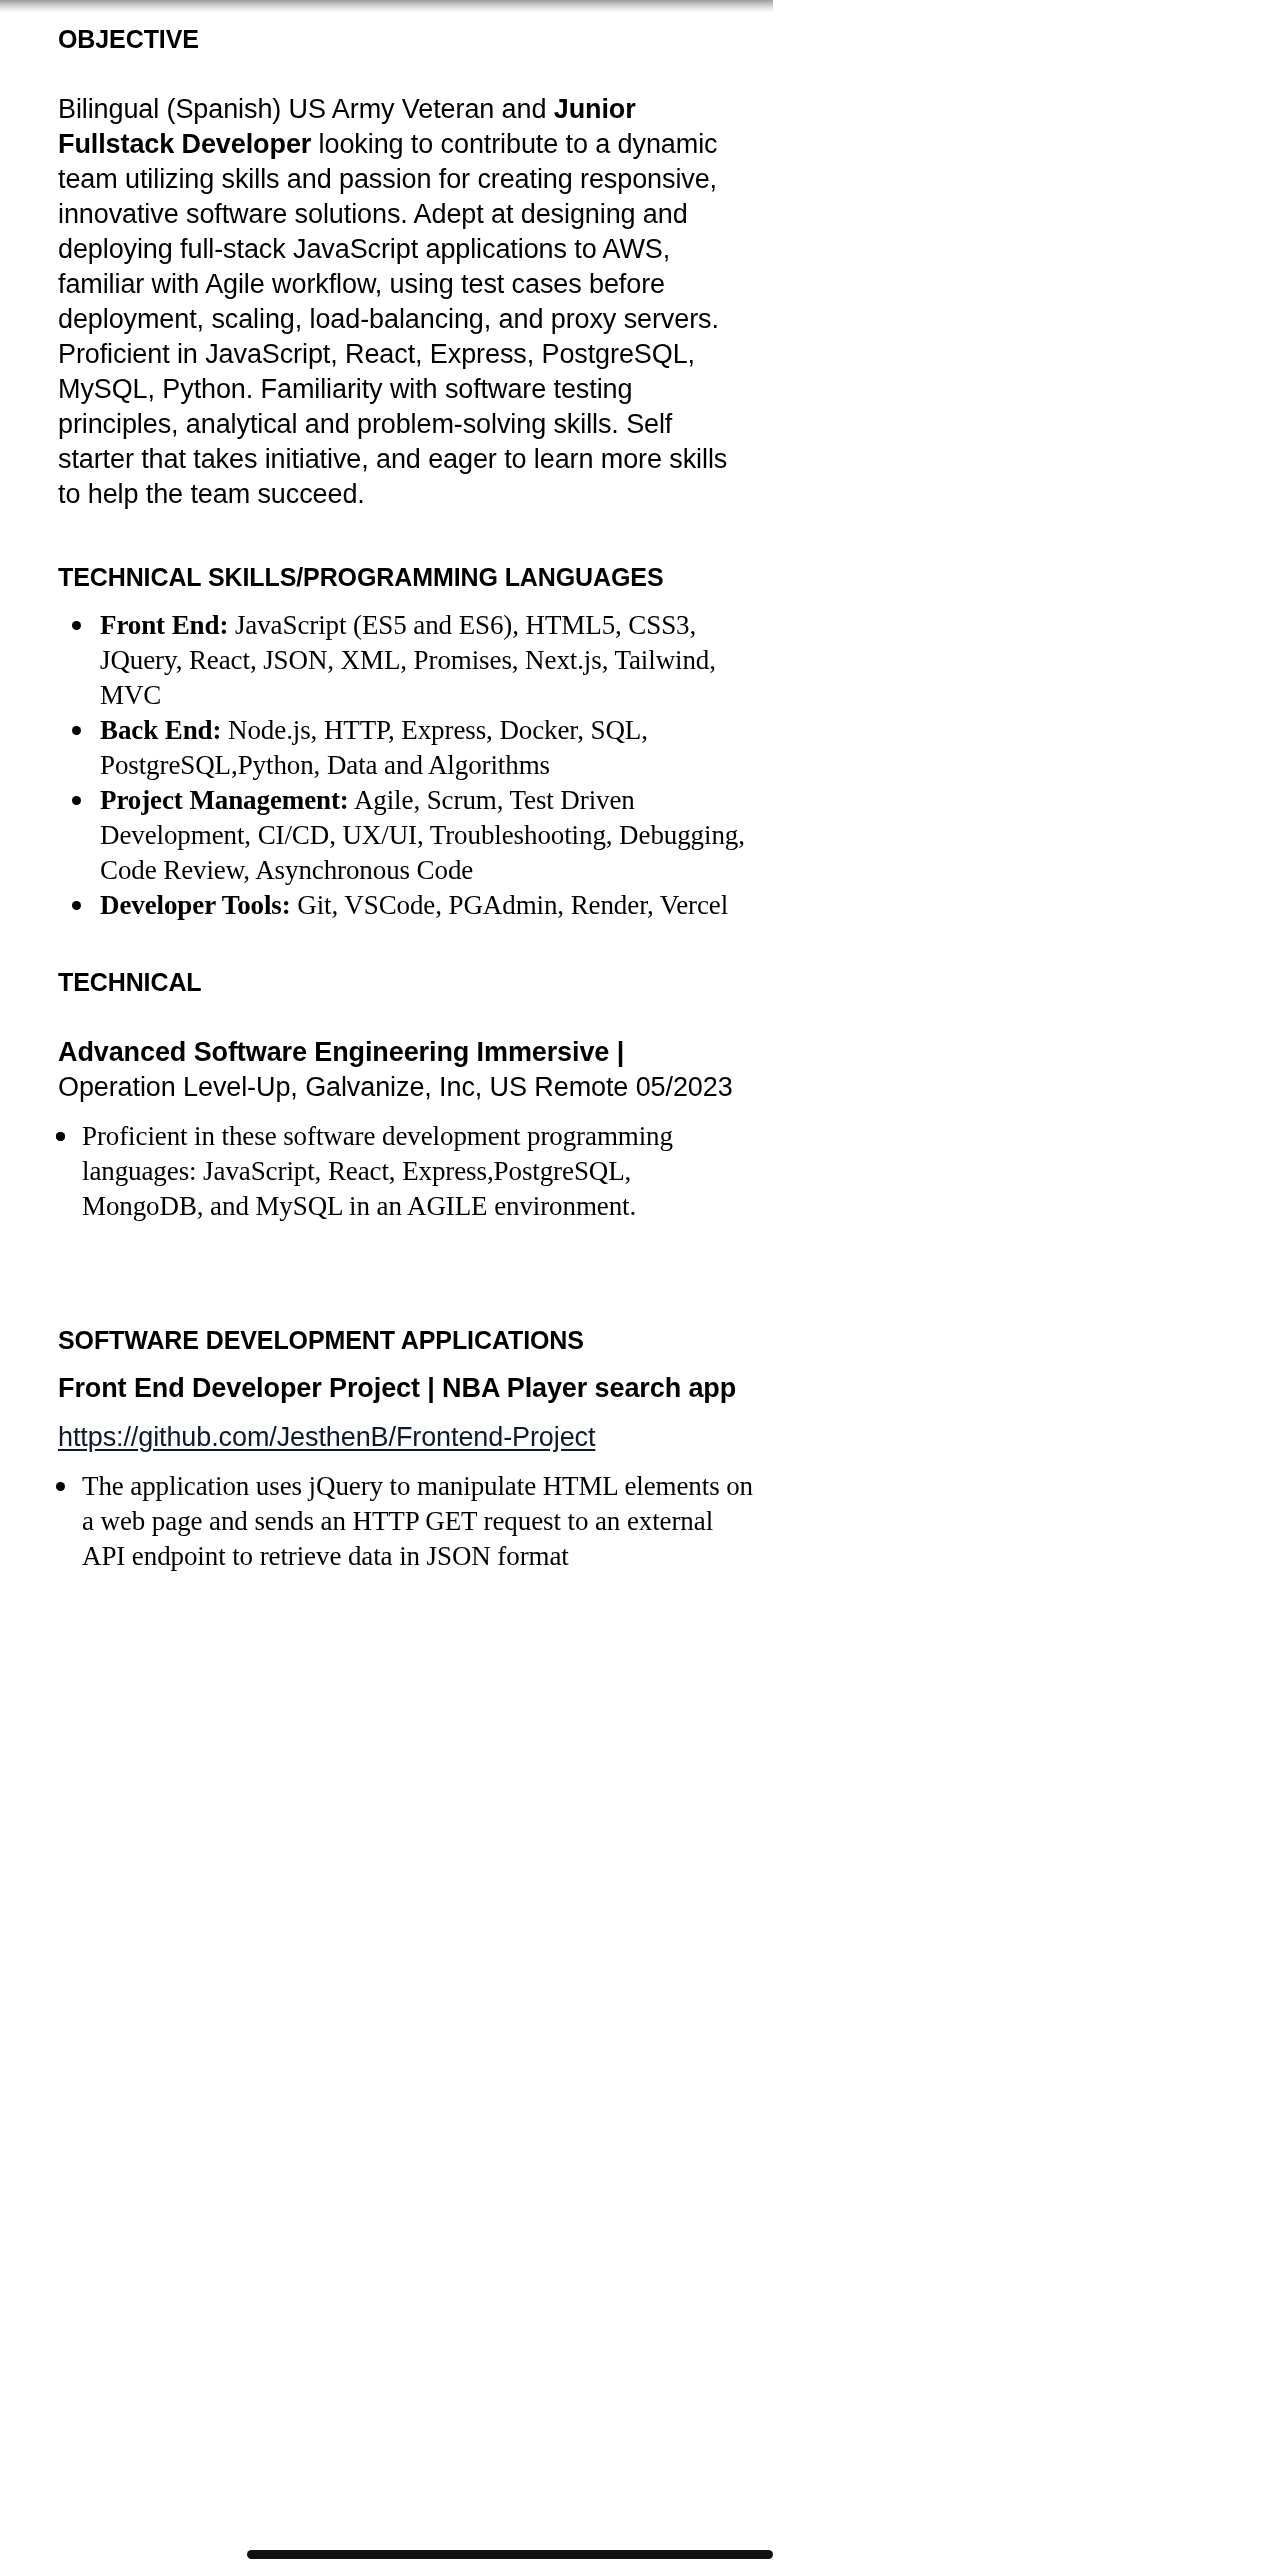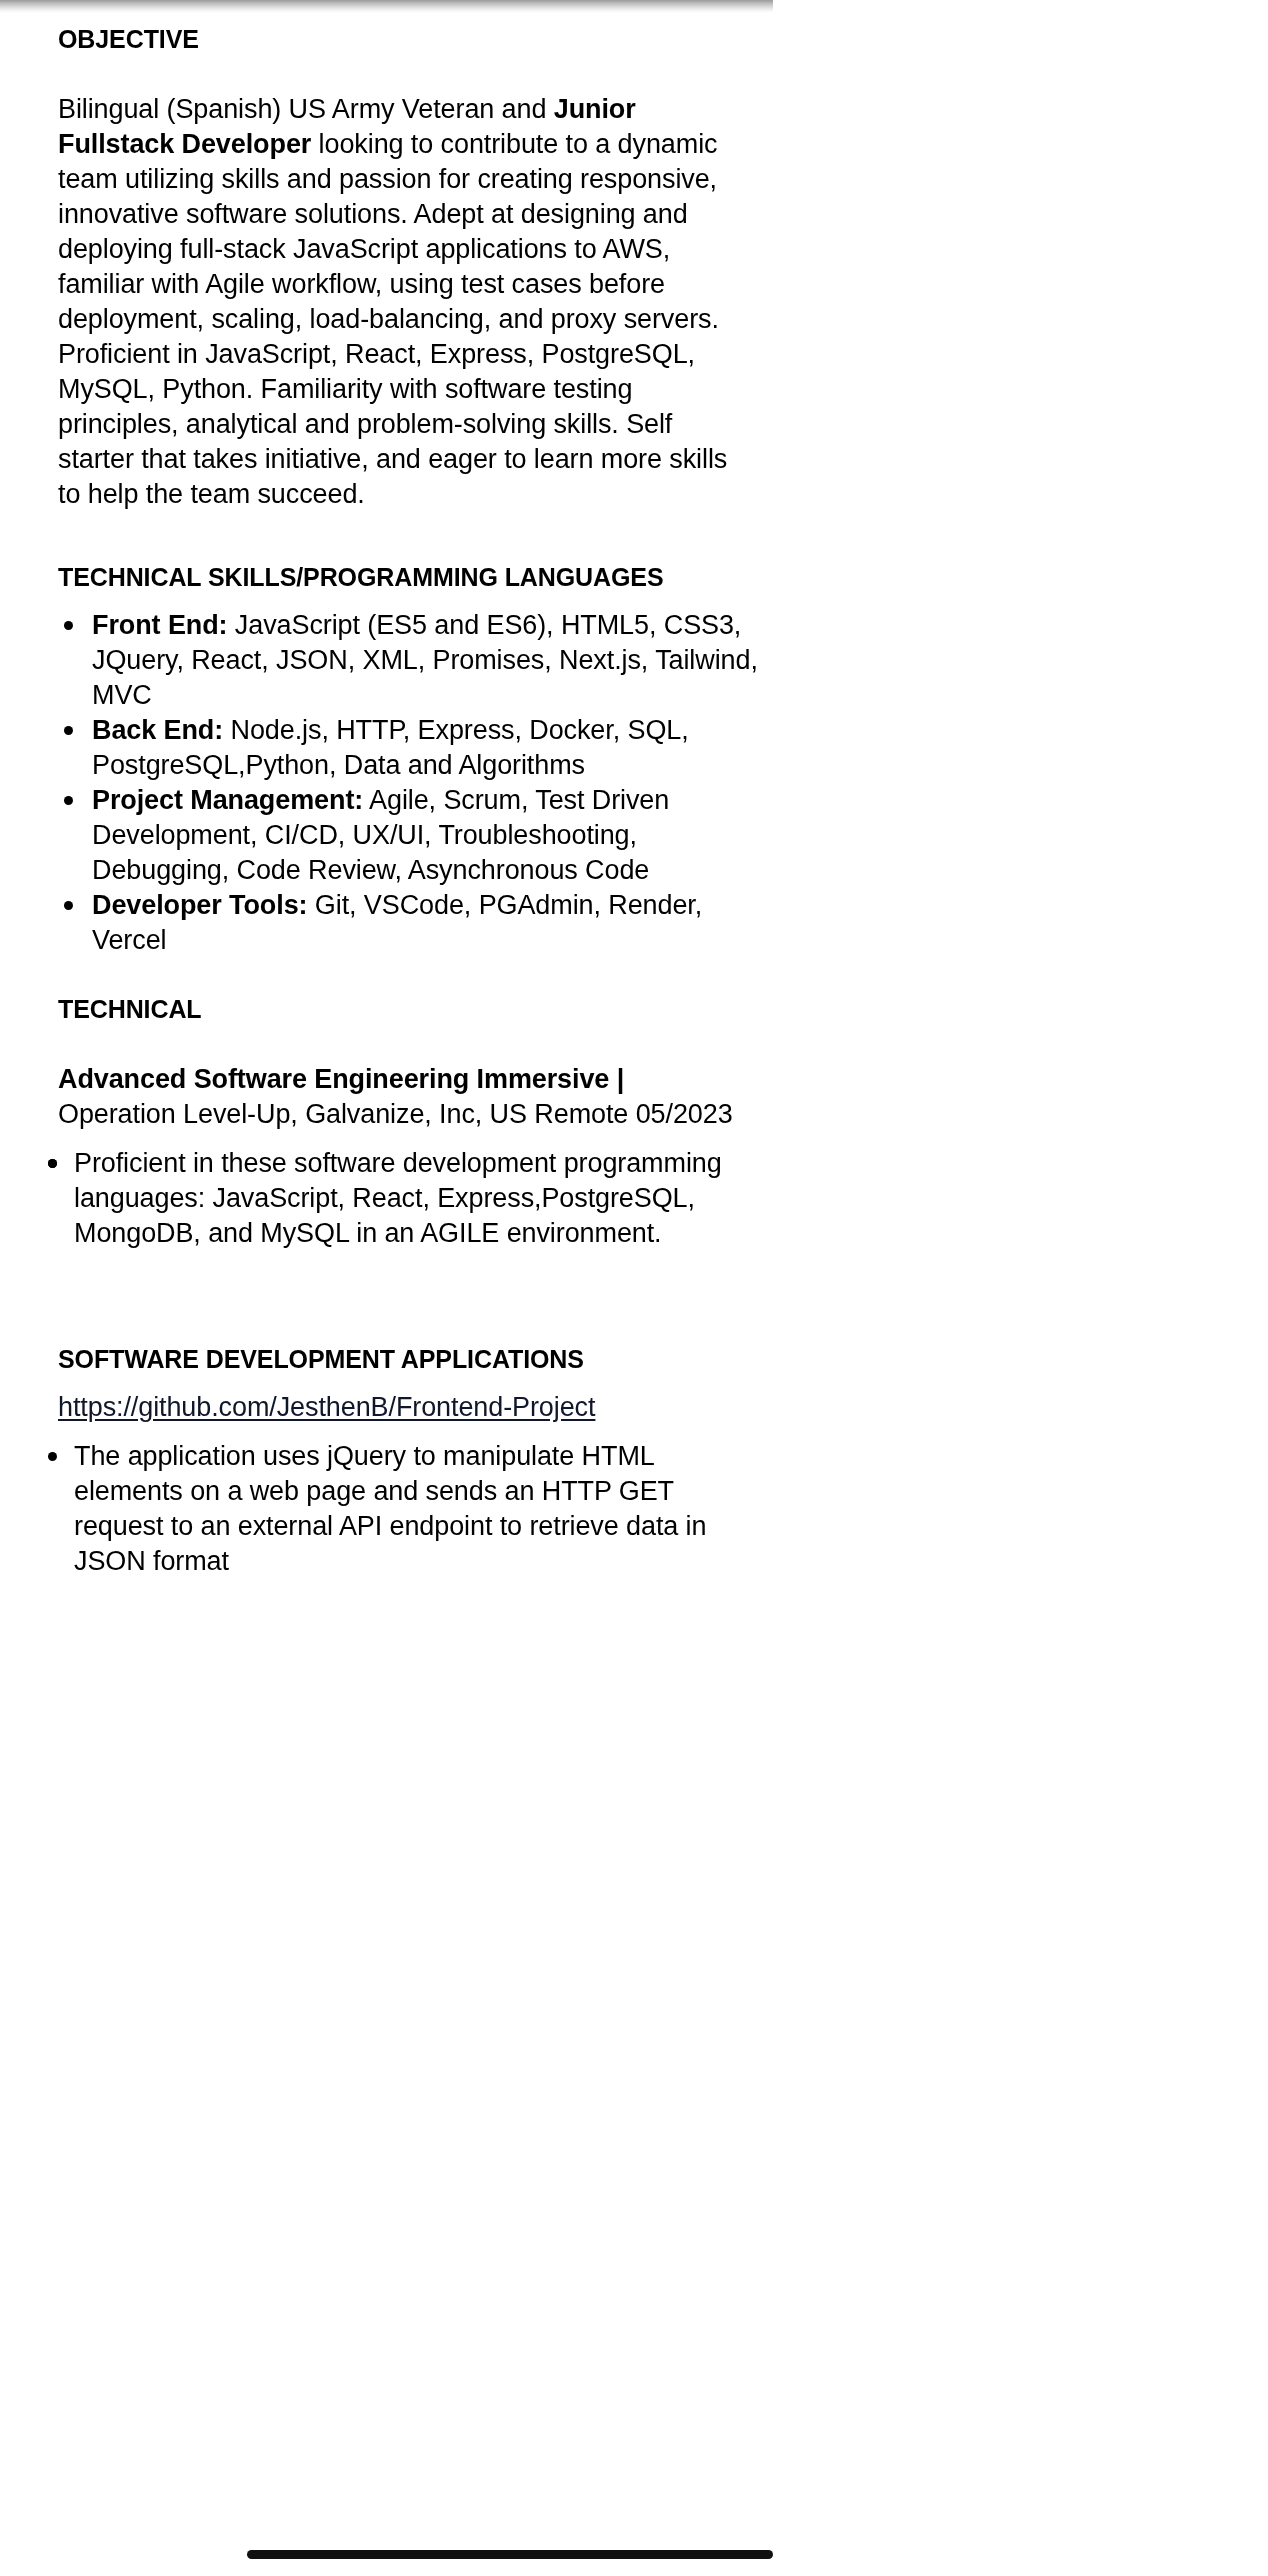--- a/index.html
+++ b/index.html
@@ -61,22 +61,23 @@
     margin: 14px;
     padding: 0;
   }
 
   .gap-sm { height: 8px; }
   .gap-md { height: 20px; }
   .gap-xl { height: 77px; }
 
   ul.bullets {
     list-style: none;
-    margin: 0;
+    margin: 8px;
     padding: 0;
+    font-family: Liberation Serif, serif;
   }
   ul.bullets > li {
     position: relative;
     padding-left: 48px;
     margin: 0;
   }
   ul.bullets > li .dot {
     position: absolute;
     left: 20px;
     top: 13px;
@@ -167,20 +168,23 @@
       </li>
       <li>
         <span class="dot"></span><span>Proficient in these software development programming languages: JavaScript, React, Express,PostgreSQL, MongoDB, and MySQL in an AGILE environment.</span>
       </li>
     </ul>
 
     <div class="gap-xl"></div>
 
     <h2 class="section">SOFTWARE DEVELOPMENT APPLICATIONS</h2>
     <p class="body">
+      <b>Front End Developer Project | NBA Player search app</b>
+    </p>
+    <p class="body">
       <a class="link" href="#">https://github.com/JesthenB/Frontend-Project</a>
     </p>
     <ul class="bullets indent-narrow">
       <li>
         <span class="dot"></span><span>The application uses jQuery to manipulate HTML elements on a web page and sends an HTTP GET request to an external API endpoint to retrieve data in JSON format</span>
       </li>
     </ul>
 
   </div>
 </div>

